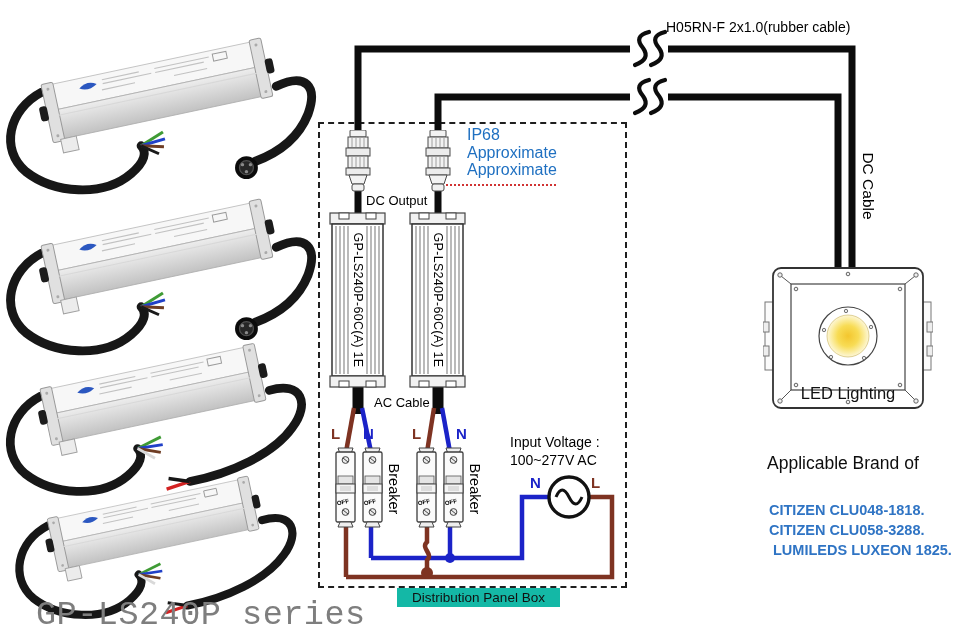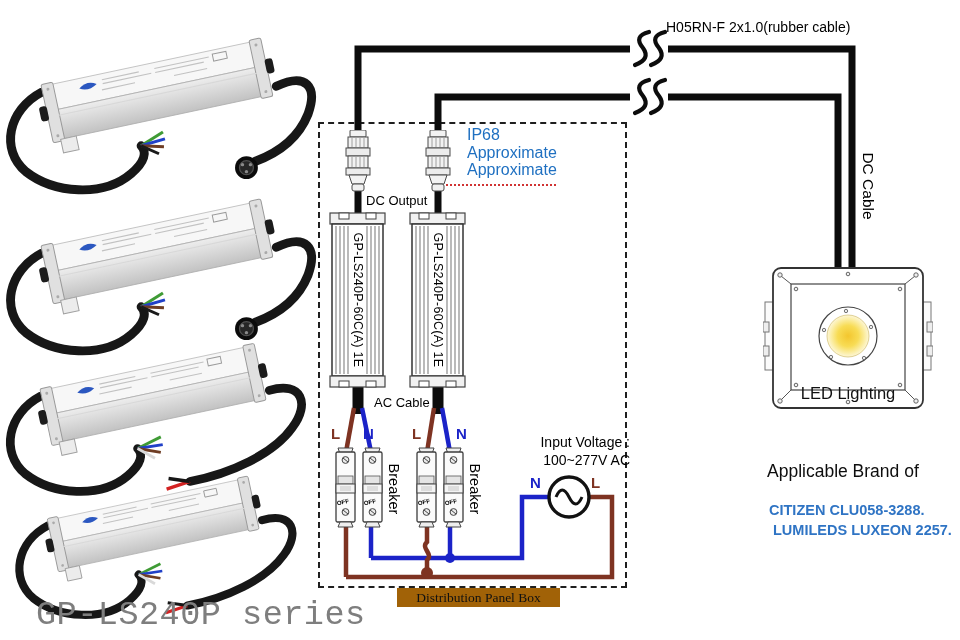--- a/index.html
+++ b/index.html
@@ -9,26 +9,26 @@
   .lbl{position:absolute;white-space:nowrap;}
   .rot90{transform:translate(-50%,-50%) rotate(90deg);transform-origin:center;}
   .cable-lbl{font-size:14px;color:#000;}
   .small-lbl{font-size:13px;color:#000;}
   .ln{font-size:15px;font-weight:bold;}
   .ln-l{color:#7e3322;}
   .ln-n{color:#1b23c8;}
   .ip68{font-size:16px;line-height:17.5px;color:#1f70c1;}
   .dotted-leader{border-bottom:2px dotted #d03333;height:0;}
   .dashed-box{border:2px dashed #1f1f1f;}
-  .dist-label{background:#a16207;font-size:13.5px;text-align:center;line-height:19px;color:#111;font-family:Liberation Serif, serif;}
+  .dist-label{background:#14b8a6;font-size:13.5px;text-align:center;line-height:19px;color:#111;}
   .psu-model{font-size:12.5px;color:#000;letter-spacing:0.3px;}
   .breaker-lbl{font-size:14.5px;color:#000;}
   .dccable-lbl{font-size:15.5px;color:#000;}
-  .voltage{font-size:14px;line-height:18px;text-align:right;color:#000;}
-  .applicable-h{font-size:17.5px;line-height:21.5px;color:#0d0d0d;margin-top:8px;}
+  .voltage{font-size:14px;line-height:18px;text-align:left;color:#000;}
+  .applicable-h{font-size:17.5px;line-height:21.5px;color:#0d0d0d;}
   .brands{font-size:14.5px;line-height:20px;font-weight:bold;color:#2f74c4;}
   .series{font-size:33.5px;color:#7e7e7e;letter-spacing:0.5px;font-family:Liberation Mono, monospace;}
   svg{display:block;}
 </style>
 </head>
 <body>
 
 <div class="stage">
 
   <svg width="0" height="0" class="abs" aria-hidden="true">
@@ -310,19 +310,20 @@
 
   <div class="lbl ln ln-n" style="left:530px;top:474px;z-index:4">N</div>
   <div class="lbl ln ln-l" style="left:591px;top:474px;z-index:4">L</div>
 
   <div class="abs dist-label" style="left:397px;top:588px;width:163px;height:19px;z-index:4">Distribution Panel Box</div>
 
   <div class="abs applicable-h" style="left:767px;top:453px;z-index:4">
     <div>Applicable Brand of</div>
   </div>
   <div class="abs brands" style="left:769px;top:500px;z-index:4">
+    <div>CITIZEN CLU048-1818.</div>
     <div>CITIZEN CLU058-3288.</div>
-    <div style="padding-left:4px">LUMILEDS LUXEON 2257.</div>
+    <div style="padding-left:4px">LUMILEDS LUXEON 1825.</div>
   </div>
 
   <div class="lbl series" style="left:36px;top:596px;z-index:4">GP-LS240P series</div>
 
 </div>
 
 </body></html>

